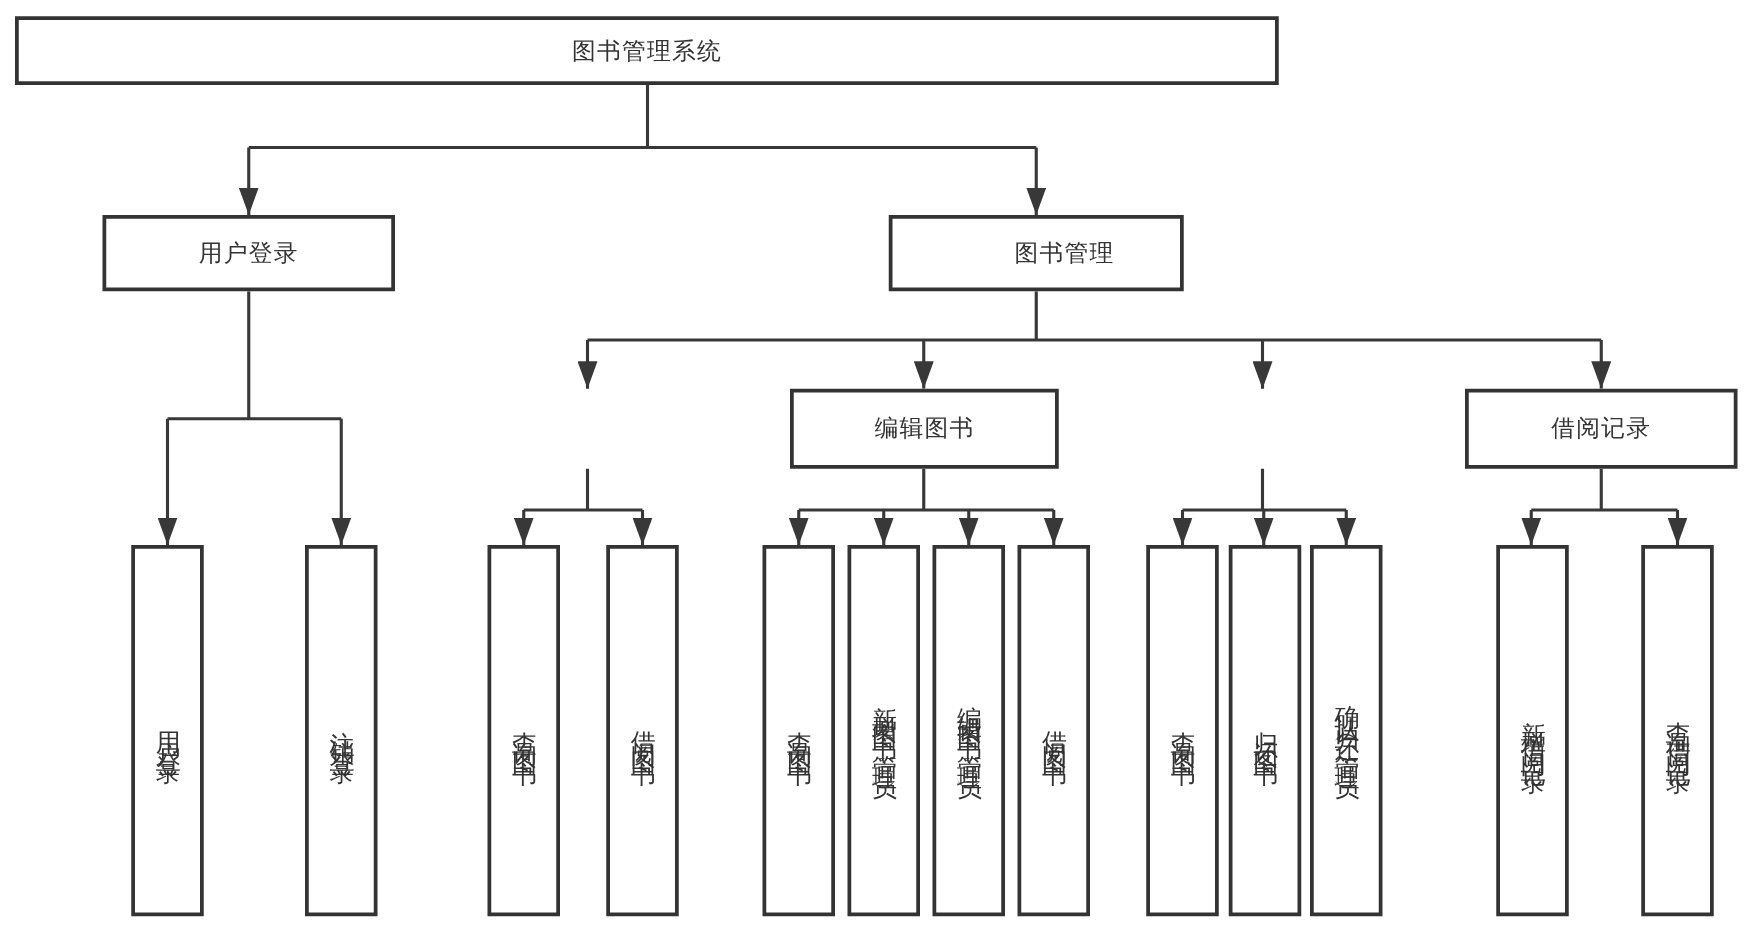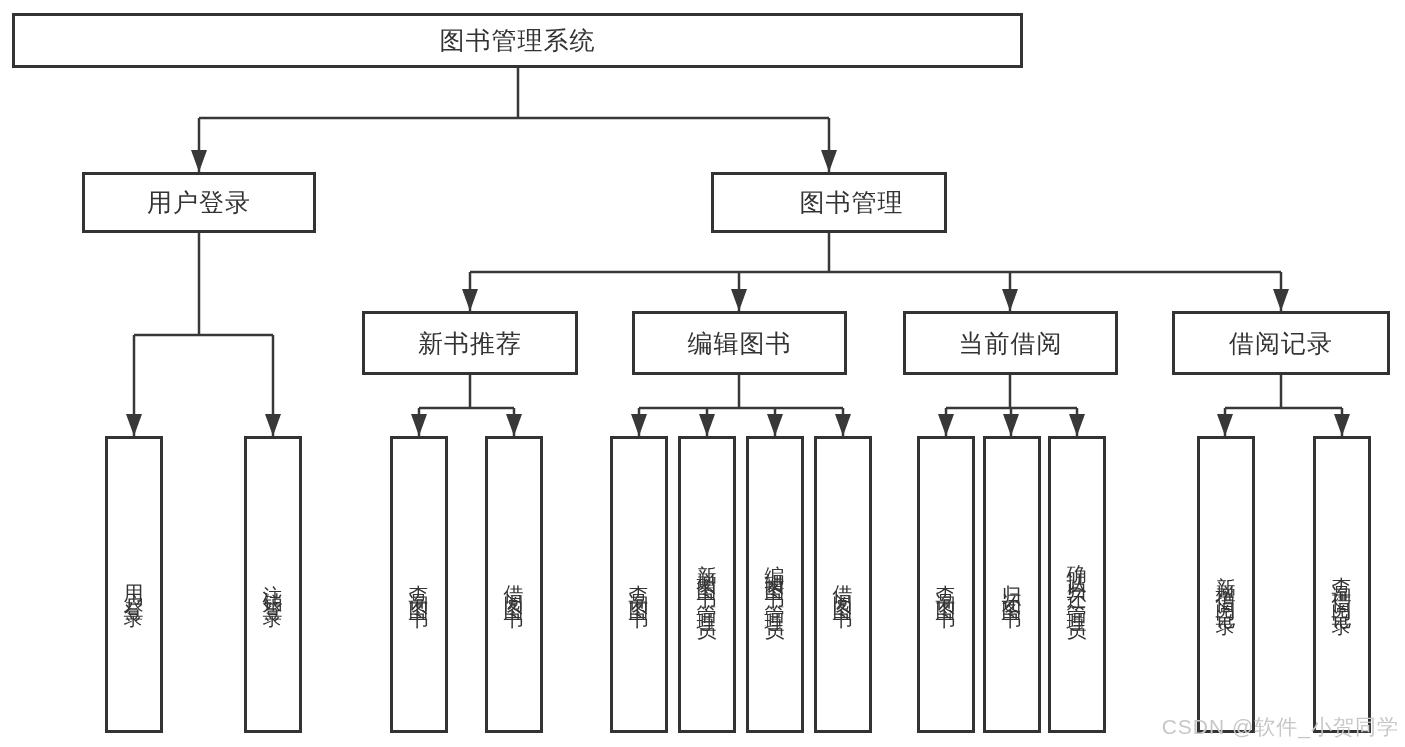--- a/index.html
+++ b/index.html
@@ -24,21 +24,21 @@
     pointer-events: none;
   }
   .node {
     position: absolute;
     box-sizing: border-box;
     background: #ffffff;
     border: 3px solid #333333;
     display: flex;
     align-items: center;
     justify-content: center;
-    font-size: 25px;
+    font-size: 19px;
     color: #333333;
     letter-spacing: 1px;
     white-space: nowrap;
   }
   .leaf {
     position: absolute;
     top: 436px;
     width: 58px;
     height: 297px;
     box-sizing: border-box;
@@ -111,23 +111,21 @@
     <path fill="none" stroke="#383838" stroke-width="2.5" marker-end="url(#arrow)" d="M1077 408 V436"></path>
     <path fill="none" stroke="#383838" stroke-width="2.5" marker-end="url(#arrow)" d="M1225 408 V436"></path>
     <path fill="none" stroke="#383838" stroke-width="2.5" marker-end="url(#arrow)" d="M1342 408 V436"></path>
   </svg>
 
   <div class="node" style="left:12px; top:13px; width:1011px; height:55px;">图书管理系统</div>
 
   <div class="node" style="left:82px; top:172px; width:234px; height:61px;">用户登录</div>
   <div class="node" style="left:711px; top:172px; width:236px; height:61px;padding-left:45px;">图书管理</div>
 
-  <div class="node" style="left:362px; top:311px; width:216px; height:64px;">新书推荐</div>
   <div class="node" style="left:632px; top:311px; width:215px; height:64px;">编辑图书</div>
-  <div class="node" style="left:903px; top:311px; width:215px; height:64px;">当前借阅</div>
   <div class="node" style="left:1172px; top:311px; width:218px; height:64px;">借阅记录</div>
 
   <div class="leaf" style="left:105px;">
     <span class="vtext">用户登录</span>
   </div>
   <div class="leaf" style="left:244px;">
     <span class="vtext">注销登录</span>
   </div>
 
   <div class="leaf" style="left:390px;">
@@ -160,15 +158,14 @@
     <span class="vtext">确认归还（管理员）</span>
   </div>
 
   <div class="leaf" style="left:1197px;">
     <span class="vtext">新增借阅记录</span>
   </div>
   <div class="leaf" style="left:1313px;">
     <span class="vtext">查询借阅记录</span>
   </div>
 
-  <div class="watermark">CSDN @软件_小贺同学</div>
 
 </div>
 
 </body></html>

